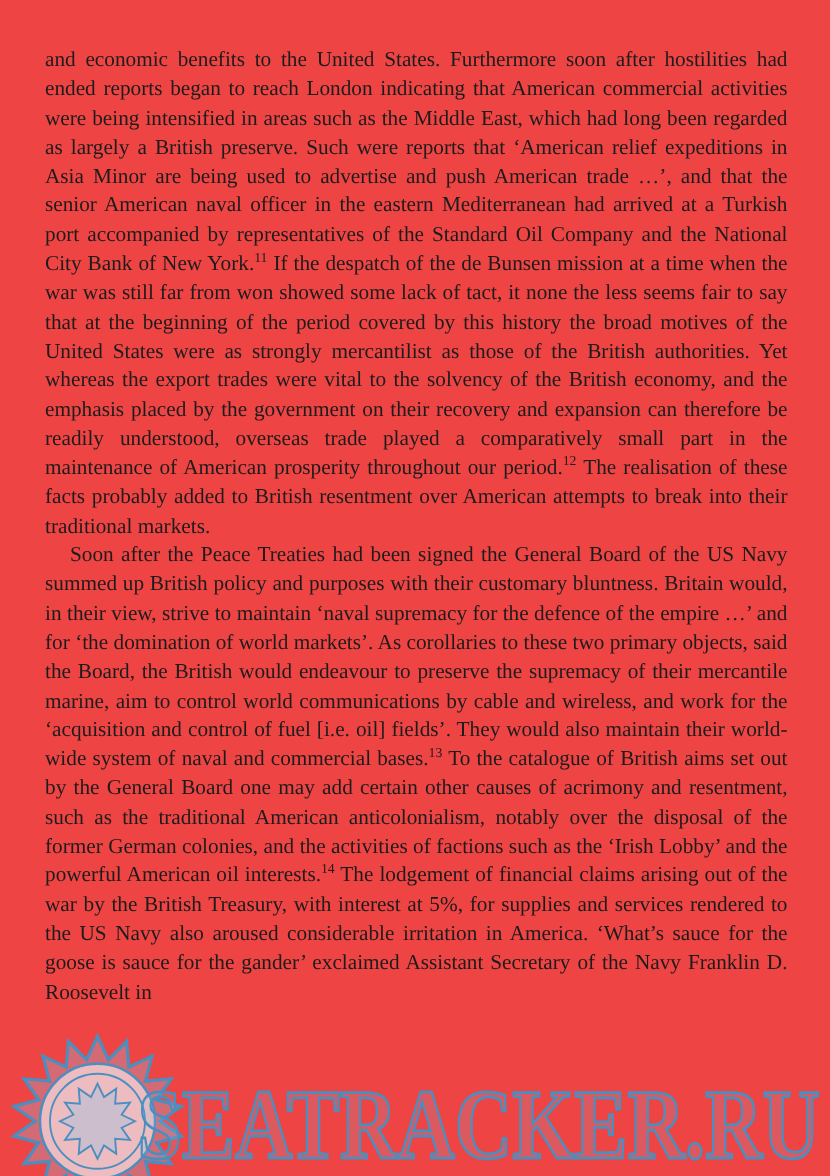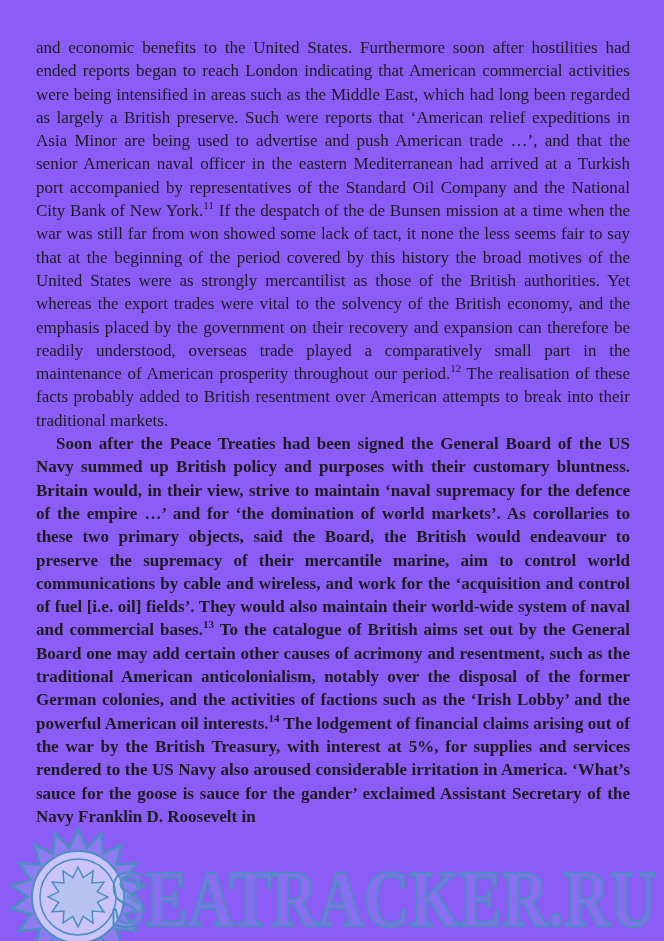--- a/index.html
+++ b/index.html
@@ -4,41 +4,40 @@
 <style>
   html, body {
     margin: 0;
     padding: 0;
     background: #ffffff;
   }
   .page {
     position: relative;
     width: 664px;
     height: 941px;
-    background: #8b5cf6;
+    background: #ef4444;
     overflow: hidden;
     font-family: "Liberation Serif", serif;
     color: #1c1c1c;
   }
   .text-block {
     position: absolute;
     top: 36px;
     left: 36px;
     right: 34px;
   }
   p.para {
     margin: 0;
     font-size: 17px;
     line-height: 23.3px;
     text-align: justify;
     text-justify: inter-word;
   }
   p.para.indented {
     text-indent: 20px;
-    font-weight: bold;
   }
   sup.fnref {
     font-size: 11px;
     line-height: 0;
     vertical-align: super;
     letter-spacing: 0;
   }
   .watermark {
     position: absolute;
     left: 6px;

